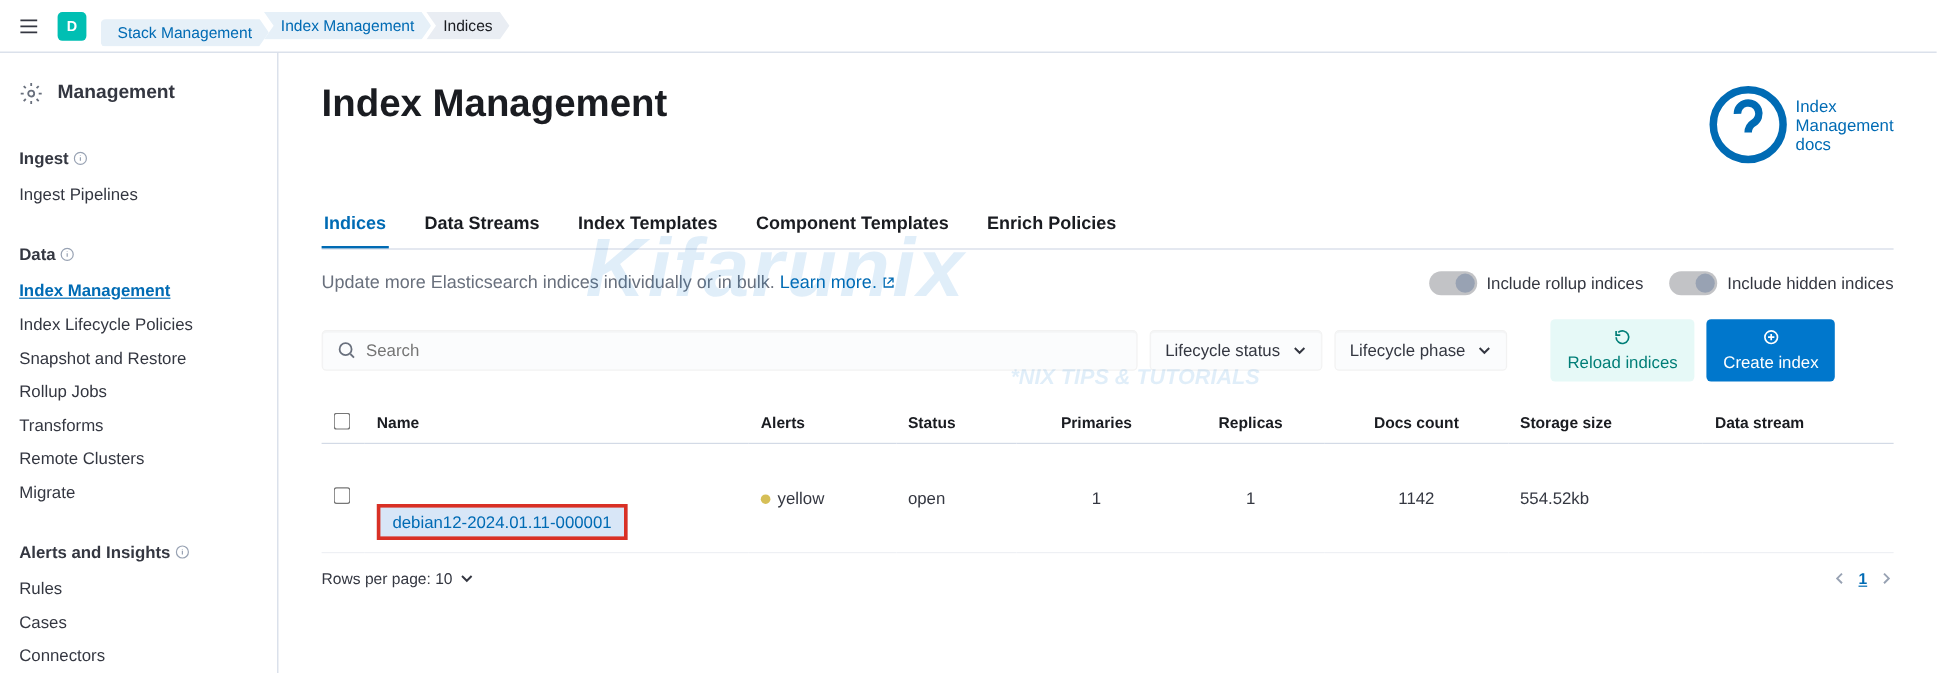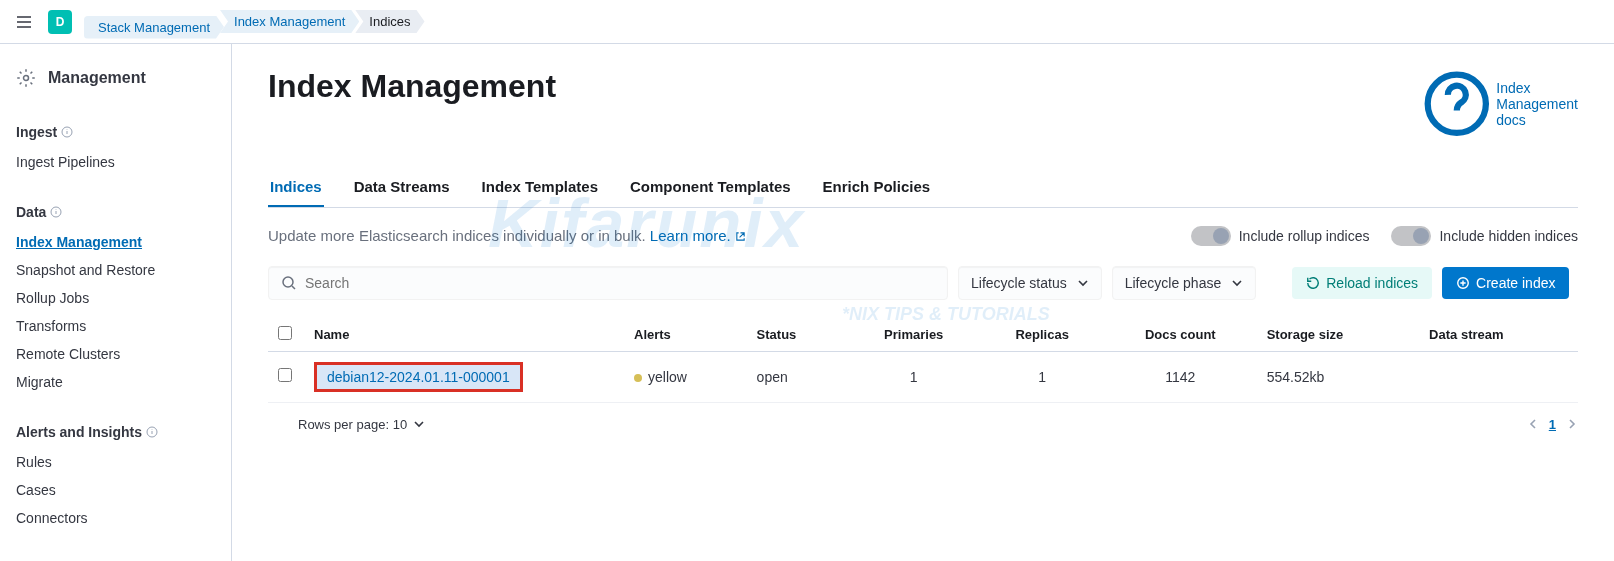--- a/index.html
+++ b/index.html
@@ -36,33 +36,33 @@
 .toggle-wrap { display: flex; align-items: center; gap: 8px; font-size: 14px; cursor: pointer; }
 .switch { width: 40px; height: 20px; background: #c2c3c6; border-radius: 10px; position: relative; }
 .switch::after { content: ""; position: absolute; right: 2px; top: 2px; width: 16px; height: 16px; background: #98a2b3; border-radius: 50%; }
 .switch .x { position: absolute; right: 5px; top: 3px; color: #fff; font-size: 10px; }
 .controls-row { display: flex; gap: 10px; margin-top: 20px; align-items: center; }
 .search-wrap { flex: 1; display: flex; align-items: flex-start; border: 1px solid #f2f2f2; background: #fbfcfd; border-radius: 4px; padding: 8px 12px; gap: 8px; max-width: 680px; box-shadow: 0 1px 1px rgba(0,0,0,.04) inset; }
 .search-wrap input { border: none; background: transparent; outline: none; flex: 1; font-size: 14px; }
 .search-wrap svg { width: 16px; height: 16px; color: #69707d; }
 .selectbox { border: 1px solid #f2f2f2; background: #fbfcfd; border-radius: 4px; padding: 8px 12px; display: flex; align-items: center; gap: 10px; cursor: pointer; box-shadow: 0 1px 1px rgba(0,0,0,.04) inset; }
 .selectbox svg { width: 12px; height: 12px; color: #343741; }
-.btn { border-radius: 4px; padding: 8px 14px; font-size: 14px; font-weight: 500; display: flex; align-items: center; gap: 6px; cursor: pointer; border: none; }
+.btn { border-radius: 4px; padding: 8px 14px; font-size: 14px; font-weight: 500; display: flex; align-items: center; gap: 6px; cursor: pointer; border: none; flex-direction: column; }
 .btn.reload { background: #e6f9f7; color: #007e77; }
 .btn.create { background: #0077cc; color: #fff; }
 .btn svg { width: 14px; height: 14px; }
 .table { width: 100%; border-collapse: collapse; margin-top: 18px; }
 .table th { text-align: left; font-weight: 600; font-size: 13px; color: #1a1c21; padding: 8px 10px; border-bottom: 1px solid #d3dae6; }
 .table td { padding: 10px 10px; border-bottom: 1px solid #eef0f4; font-size: 14px; }
 .table input[type=checkbox] { width: 14px; height: 14px; cursor: pointer; }
 .name-link { color: #006bb4; cursor: pointer; }
-.highlight-box { border: 3px solid #d93025; padding: 4px 10px; display: inline-block; background: rgba(144,184,232,.35); }
+.highlight-box { border: 3px solid #d93025; padding: 4px 10px; display: inline-block; background: rgba(144,184,232,.35); margin-top: 40px; }
 .health-dot { width: 8px; height: 8px; border-radius: 50%; display: inline-block; background: #d6bf57; margin-right: 6px; }
 .table-footer { display: flex; justify-content: space-between; align-items: center; margin-top: 14px; font-size: 13px; color: #343741; }
-.rows-per { display: flex; align-items: center; gap: 6px; cursor: pointer; margin-left: 30px; }
+.rows-per { display: flex; align-items: center; gap: 6px; cursor: pointer; }
 .rows-per svg { width: 12px; height: 12px; }
 .pager { display: flex; align-items: center; gap: 10px; }
 .pager .pg { color: #006bb4; font-weight: 600; text-decoration: underline; cursor: pointer; }
 .pager svg { width: 12px; height: 12px; color: #98a2b3; }
 .watermark { position: absolute; top: 140px; left: 256px; font-size: 69px; font-weight: 800; font-style: italic; color: rgba(0,119,204,.12); pointer-events: none; letter-spacing: 2px; }
 .watermark-sub { position: absolute; top: 260px; left: 610px; font-size: 18px; font-weight: 600; font-style: italic; color: rgba(0,119,204,.12); pointer-events: none; }
 </style>
 </head>
 <body>
 
@@ -103,20 +103,21 @@
     </div>
     <div class="side-group">
       <div class="side-group-title">
         <span>Data</span>
         <svg class="info" viewBox="0 0 12 12" fill="none" stroke="currentColor">
             <circle cx="6" cy="6" r="5"></circle>
             <path d="M6 5v3M6 3.5v.5"></path>
           </svg>
       </div>
       <a class="side-item active">Index Management</a>
+      <a class="side-item">Index Lifecycle Policies</a>
       <a class="side-item">Snapshot and Restore</a>
       <a class="side-item">Rollup Jobs</a>
       <a class="side-item">Transforms</a>
       <a class="side-item">Remote Clusters</a>
       <a class="side-item">Migrate</a>
     </div>
     <div class="side-group">
       <div class="side-group-title">
         <span>Alerts and Insights</span>
         <svg class="info" viewBox="0 0 12 12" fill="none" stroke="currentColor">

